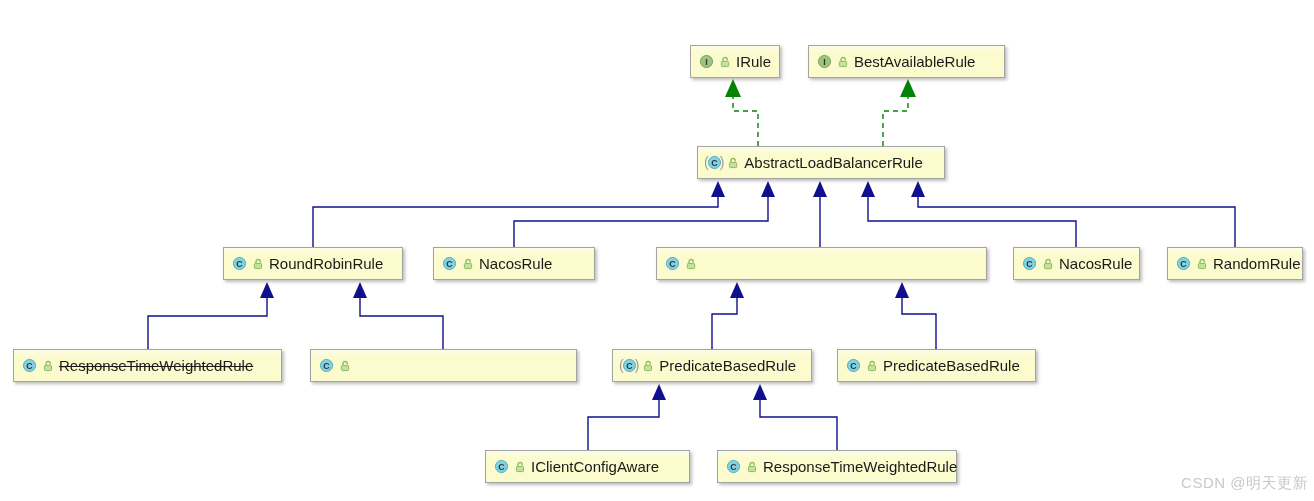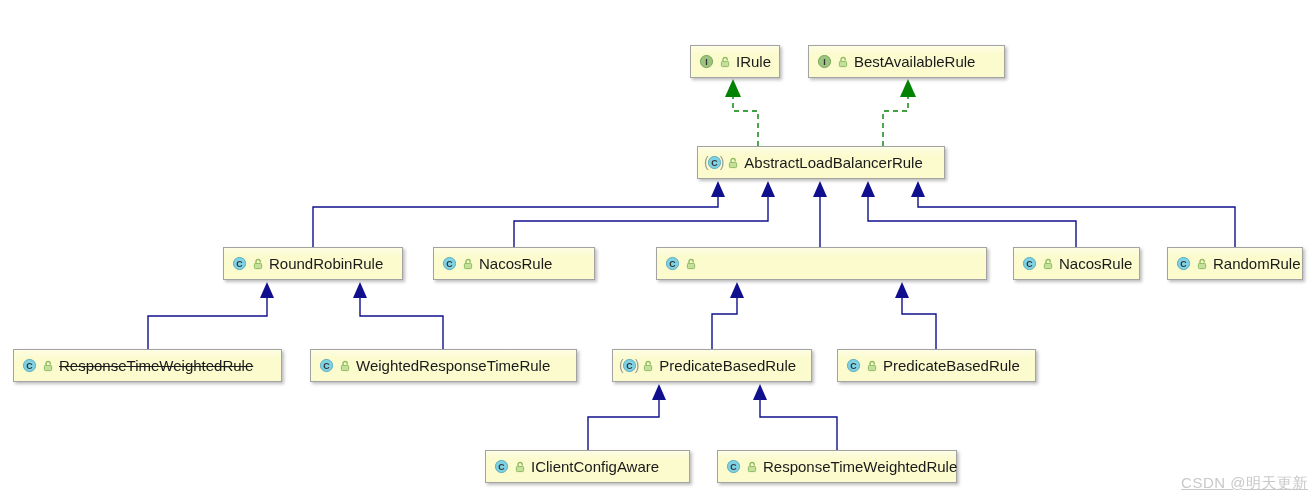--- a/index.html
+++ b/index.html
@@ -32,21 +32,21 @@
   .icon{display:inline-flex; align-items:center; line-height:0;}
   .ic-class{fill:var(--class-icon-fill); stroke:var(--class-icon-border); stroke-width:1;}
   .ic-iface{fill:var(--interface-icon-fill); stroke:var(--interface-icon-border); stroke-width:1;}
   .ic-letter{font-family:"Liberation Sans",sans-serif; font-size:9.5px; font-weight:bold; fill:#333; text-anchor:middle;}
   .paren{color:#9b9b9b; font-size:14px; line-height:15px; margin:0 -2px;}
   .abstract-wrap{display:inline-flex; align-items:center;}
   .lock-shackle{fill:none; stroke:var(--lock-color); stroke-width:1.4;}
   .lock-body{fill:#c4e09b; stroke:var(--lock-color); stroke-width:1;}
   #watermark{
     position:absolute; right:6px; bottom:8px;
-    color:var(--watermark-color); font-size:15px; letter-spacing:.5px;text-decoration:underline;
+    color:var(--watermark-color); font-size:15px; letter-spacing:.5px;
   }
 </style>
 </head>
 <body>
 
 <div id="canvas">
 
   <svg id="edges" width="1314" height="501">
 
     <g class="edge-implements">
@@ -255,21 +255,20 @@
           <circle class="ic-class" cx="8" cy="8" r="6.5"></circle>
           <text class="ic-letter" x="8" y="11.3">C</text>
         </svg>
     </span>
     <span class="icon">
       <svg viewBox="0 0 12 12" width="12" height="12">
           <path class="lock-shackle" d="M4 5.6 V3.6 a2.1 2.1 0 0 1 4.2 0 V4.4"></path>
           <rect class="lock-body" x="2.4" y="5.4" width="7.2" height="5.2" rx="1"></rect>
         </svg>
     </span>
-    <span class="label">WeightedResponseTimeRule</span>
   </div>
 
   <div class="node" style="left:612px;top:349px;width:200px">
     <span class="icon abstract-wrap">
       <span class="paren">(</span>
       <svg viewBox="0 0 16 16" width="15" height="15">
           <circle class="ic-class" cx="8" cy="8" r="6.5"></circle>
           <text class="ic-letter" x="8" y="11.3">C</text>
         </svg>
       <span class="paren">)</span>

